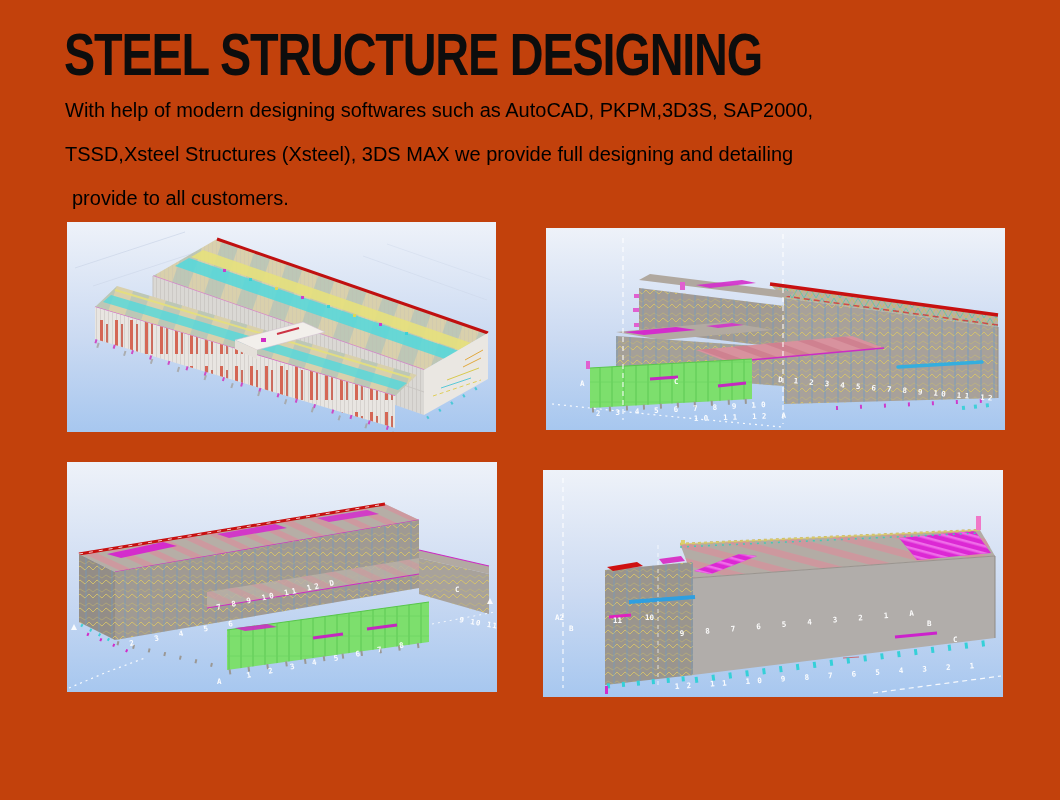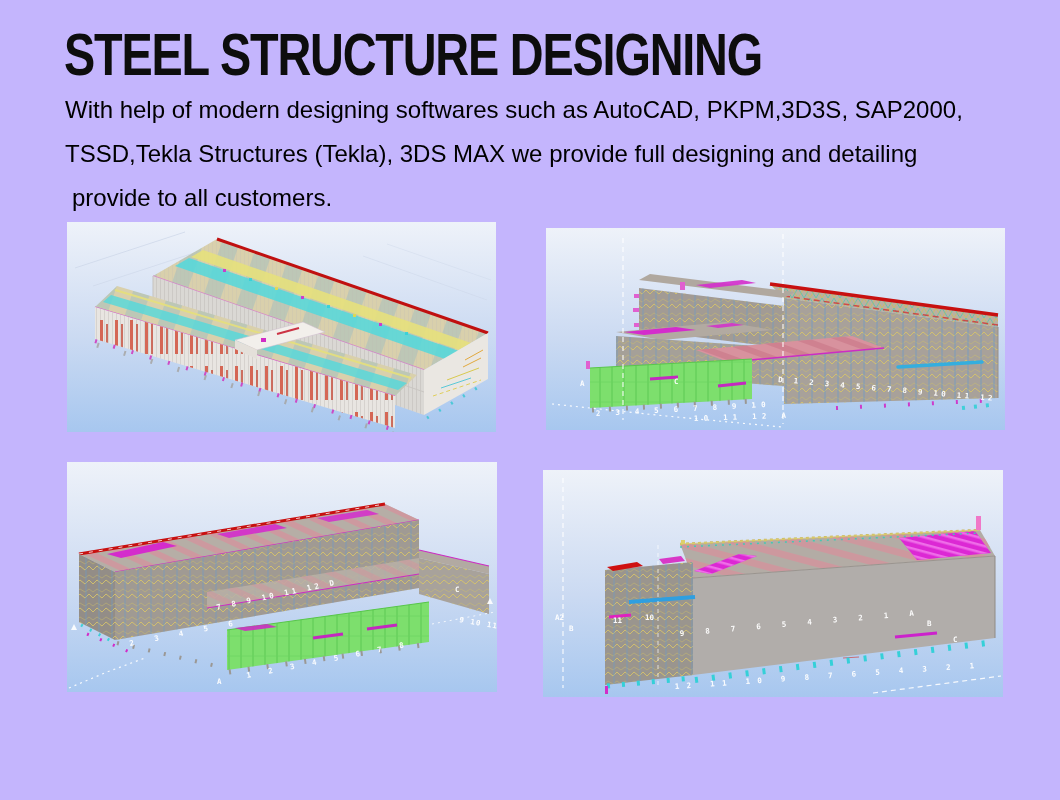--- a/index.html
+++ b/index.html
@@ -1,42 +1,42 @@
 <!DOCTYPE html>
 <html><head>
 <meta charset="utf-8">
 <style>
   html,body{margin:0;padding:0;background:#ffffff;}
-  .page{position:relative;width:1060px;height:800px;background:#c4b5fd;overflow:hidden;
+  .page{position:relative;width:1060px;height:800px;background:#c2410c;overflow:hidden;
         font-family:"Liberation Sans",sans-serif;}
   .title{position:absolute;left:64px;top:20px;margin:0;font-size:60px;font-weight:700;
          color:#0d0d0d;letter-spacing:-1.5px;white-space:nowrap;
          transform:scaleX(.78);transform-origin:left top;}
-  .intro{position:absolute;left:65px;top:88px;font-size:24px;color:#000;
+  .intro{position:absolute;left:65px;top:88px;font-size:20px;color:#000;
          line-height:44px;white-space:nowrap;}
   .intro .l3{padding-left:7px;}
   figure{position:absolute;margin:0;padding:0;}
   svg{display:block;}
   #fig1{left:67px;top:222px;}
   #fig2{left:546px;top:228px;}
   #fig3{left:67px;top:462px;}
   #fig4{left:543px;top:470px;}
   .lbl{fill:#ffffff;font-family:"DejaVu Sans Mono",monospace;font-size:7.5px;
        font-weight:bold;opacity:.95;}
 </style>
 </head>
 <body>
 
 <div class="page">
 
   <h1 class="title">STEEL STRUCTURE DESIGNING</h1>
 
   <div class="intro">
     <div class="l1">With help of modern designing softwares such as AutoCAD, PKPM,3D3S, SAP2000,</div>
-    <div class="l2">TSSD,Tekla Structures (Tekla), 3DS MAX we provide full designing and detailing</div>
+    <div class="l2">TSSD,Xsteel Structures (Xsteel), 3DS MAX we provide full designing and detailing</div>
     <div class="l3">provide to all customers.</div>
   </div>
 
   <figure id="fig1">
   <svg width="429" height="210" viewBox="0 0 429 210">
     <defs>
       <linearGradient id="f1bg" x1="0" y1="0" x2="0" y2="1">
         <stop offset="0" stop-color="#eef2f9"></stop>
             <stop offset="0.55" stop-color="#cbdaf2"></stop>
             <stop offset="1" stop-color="#a7c7ef"></stop>

